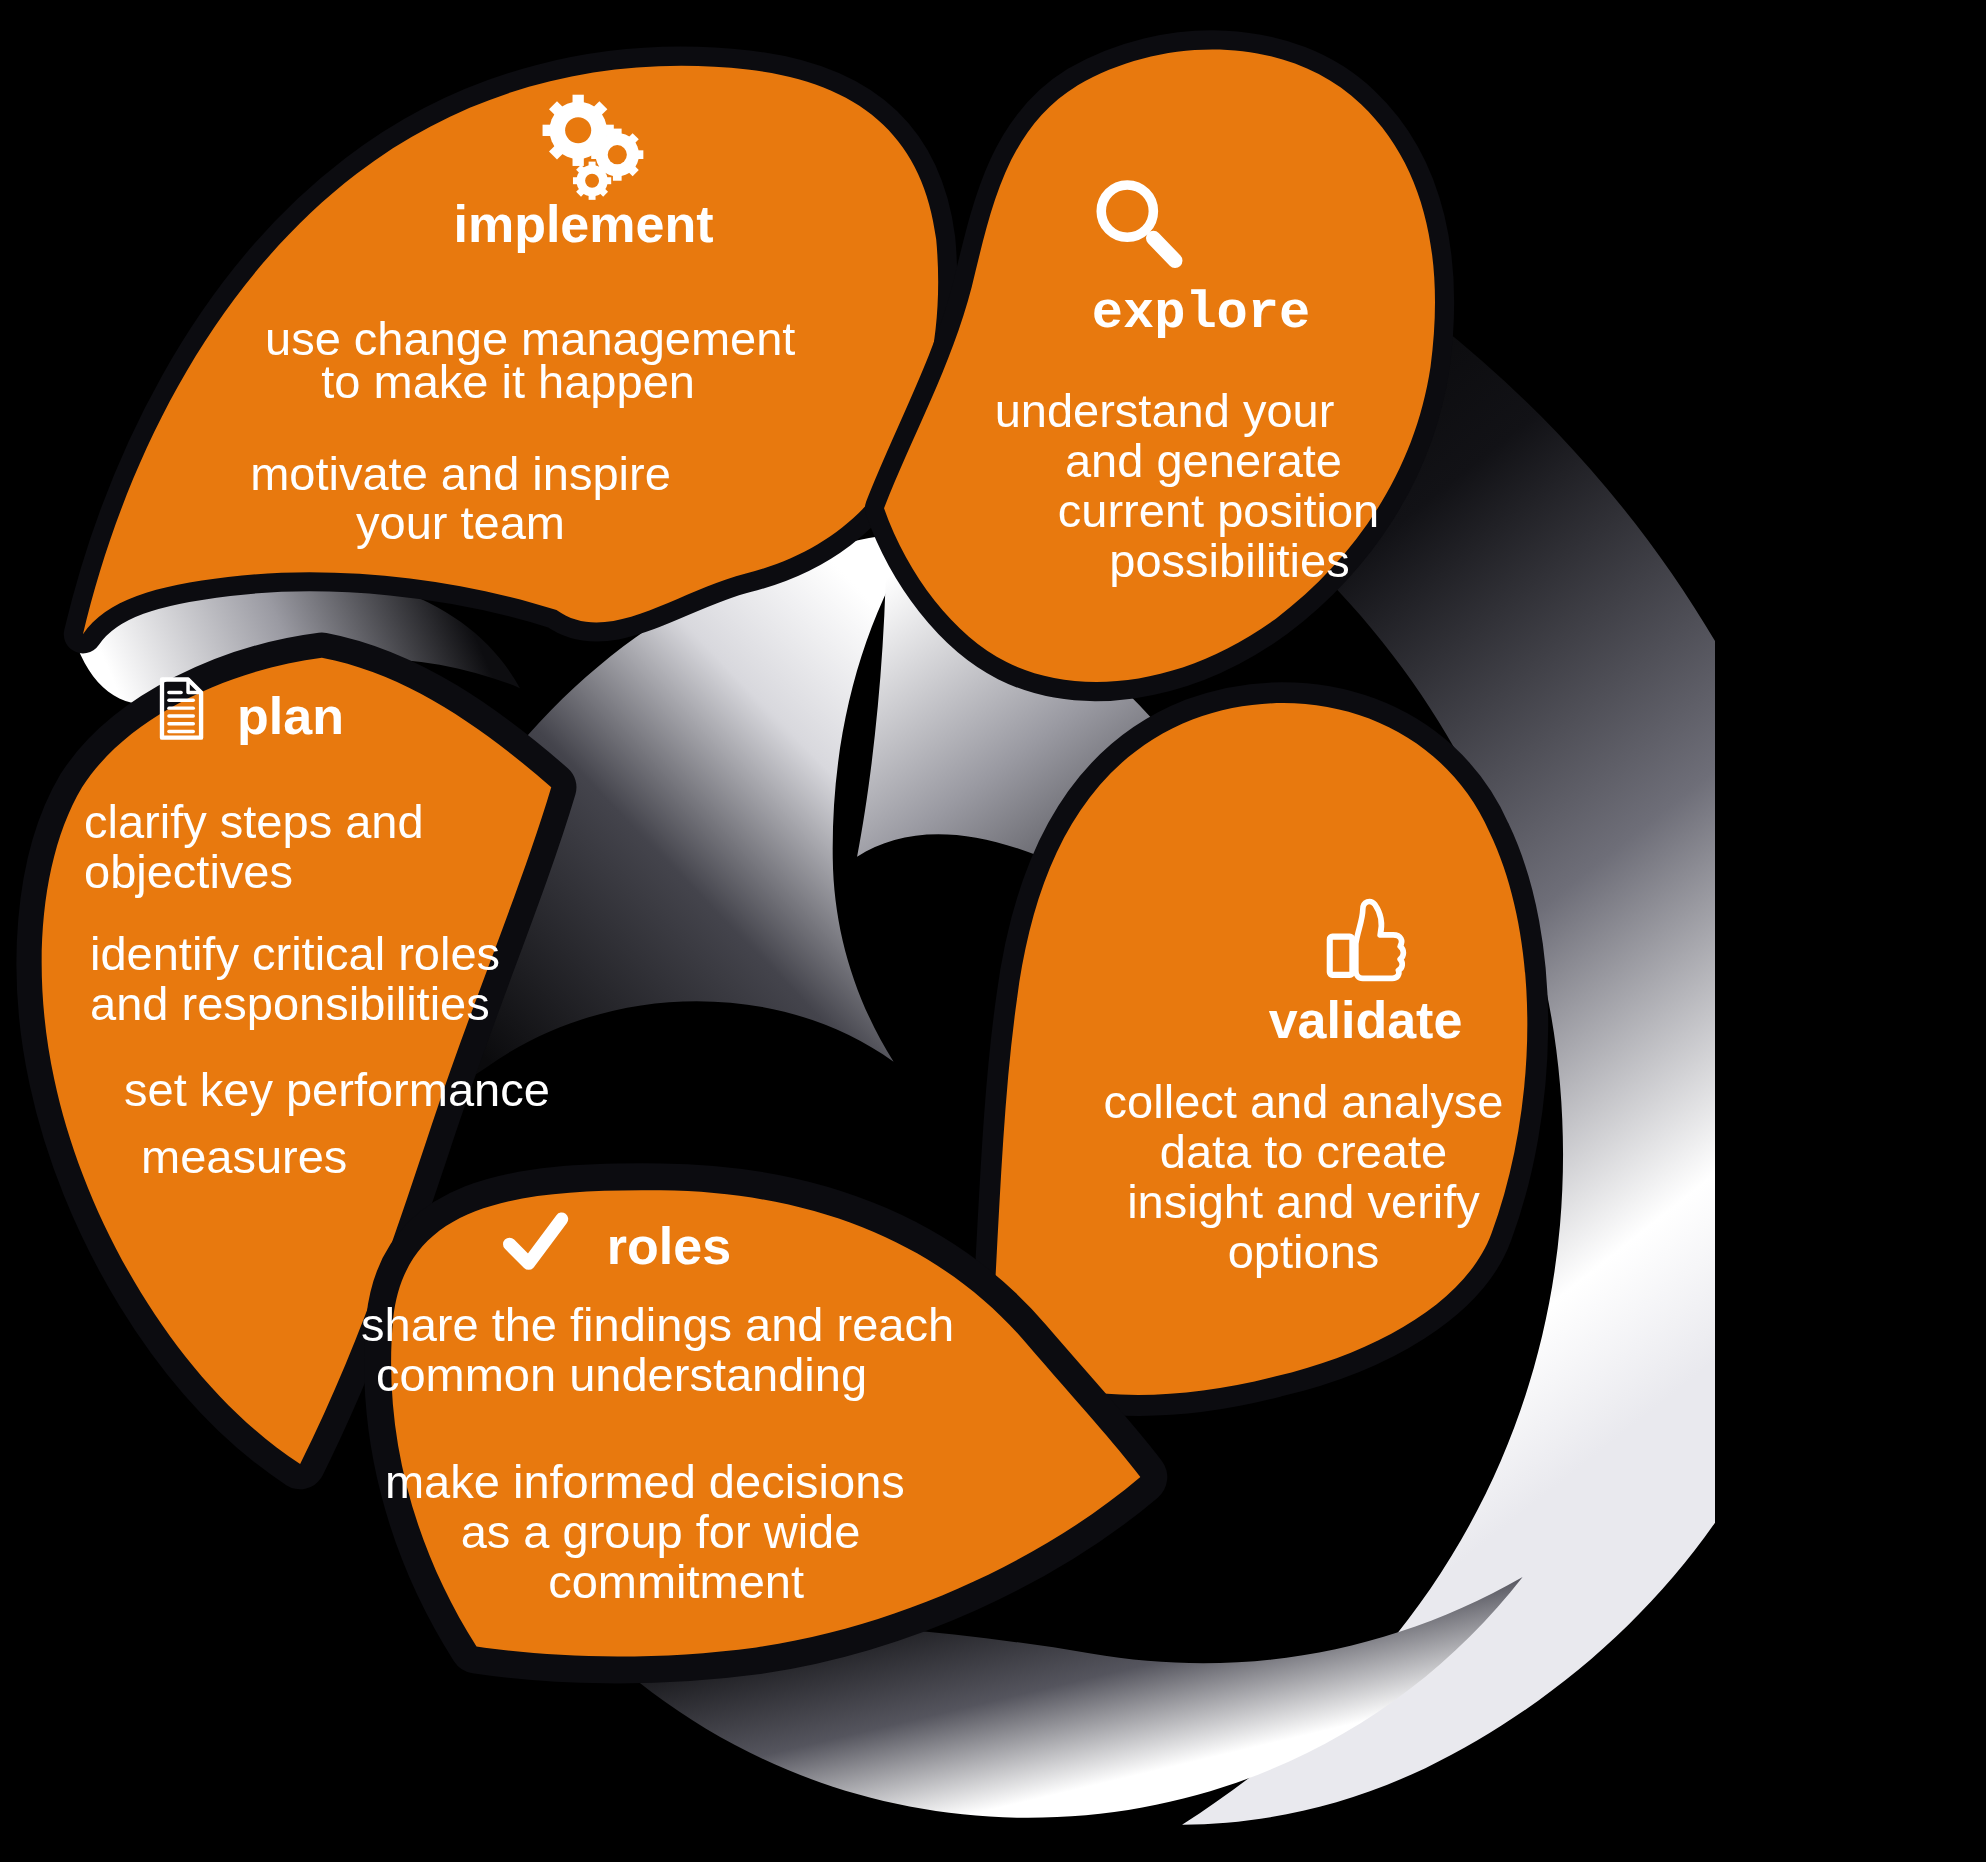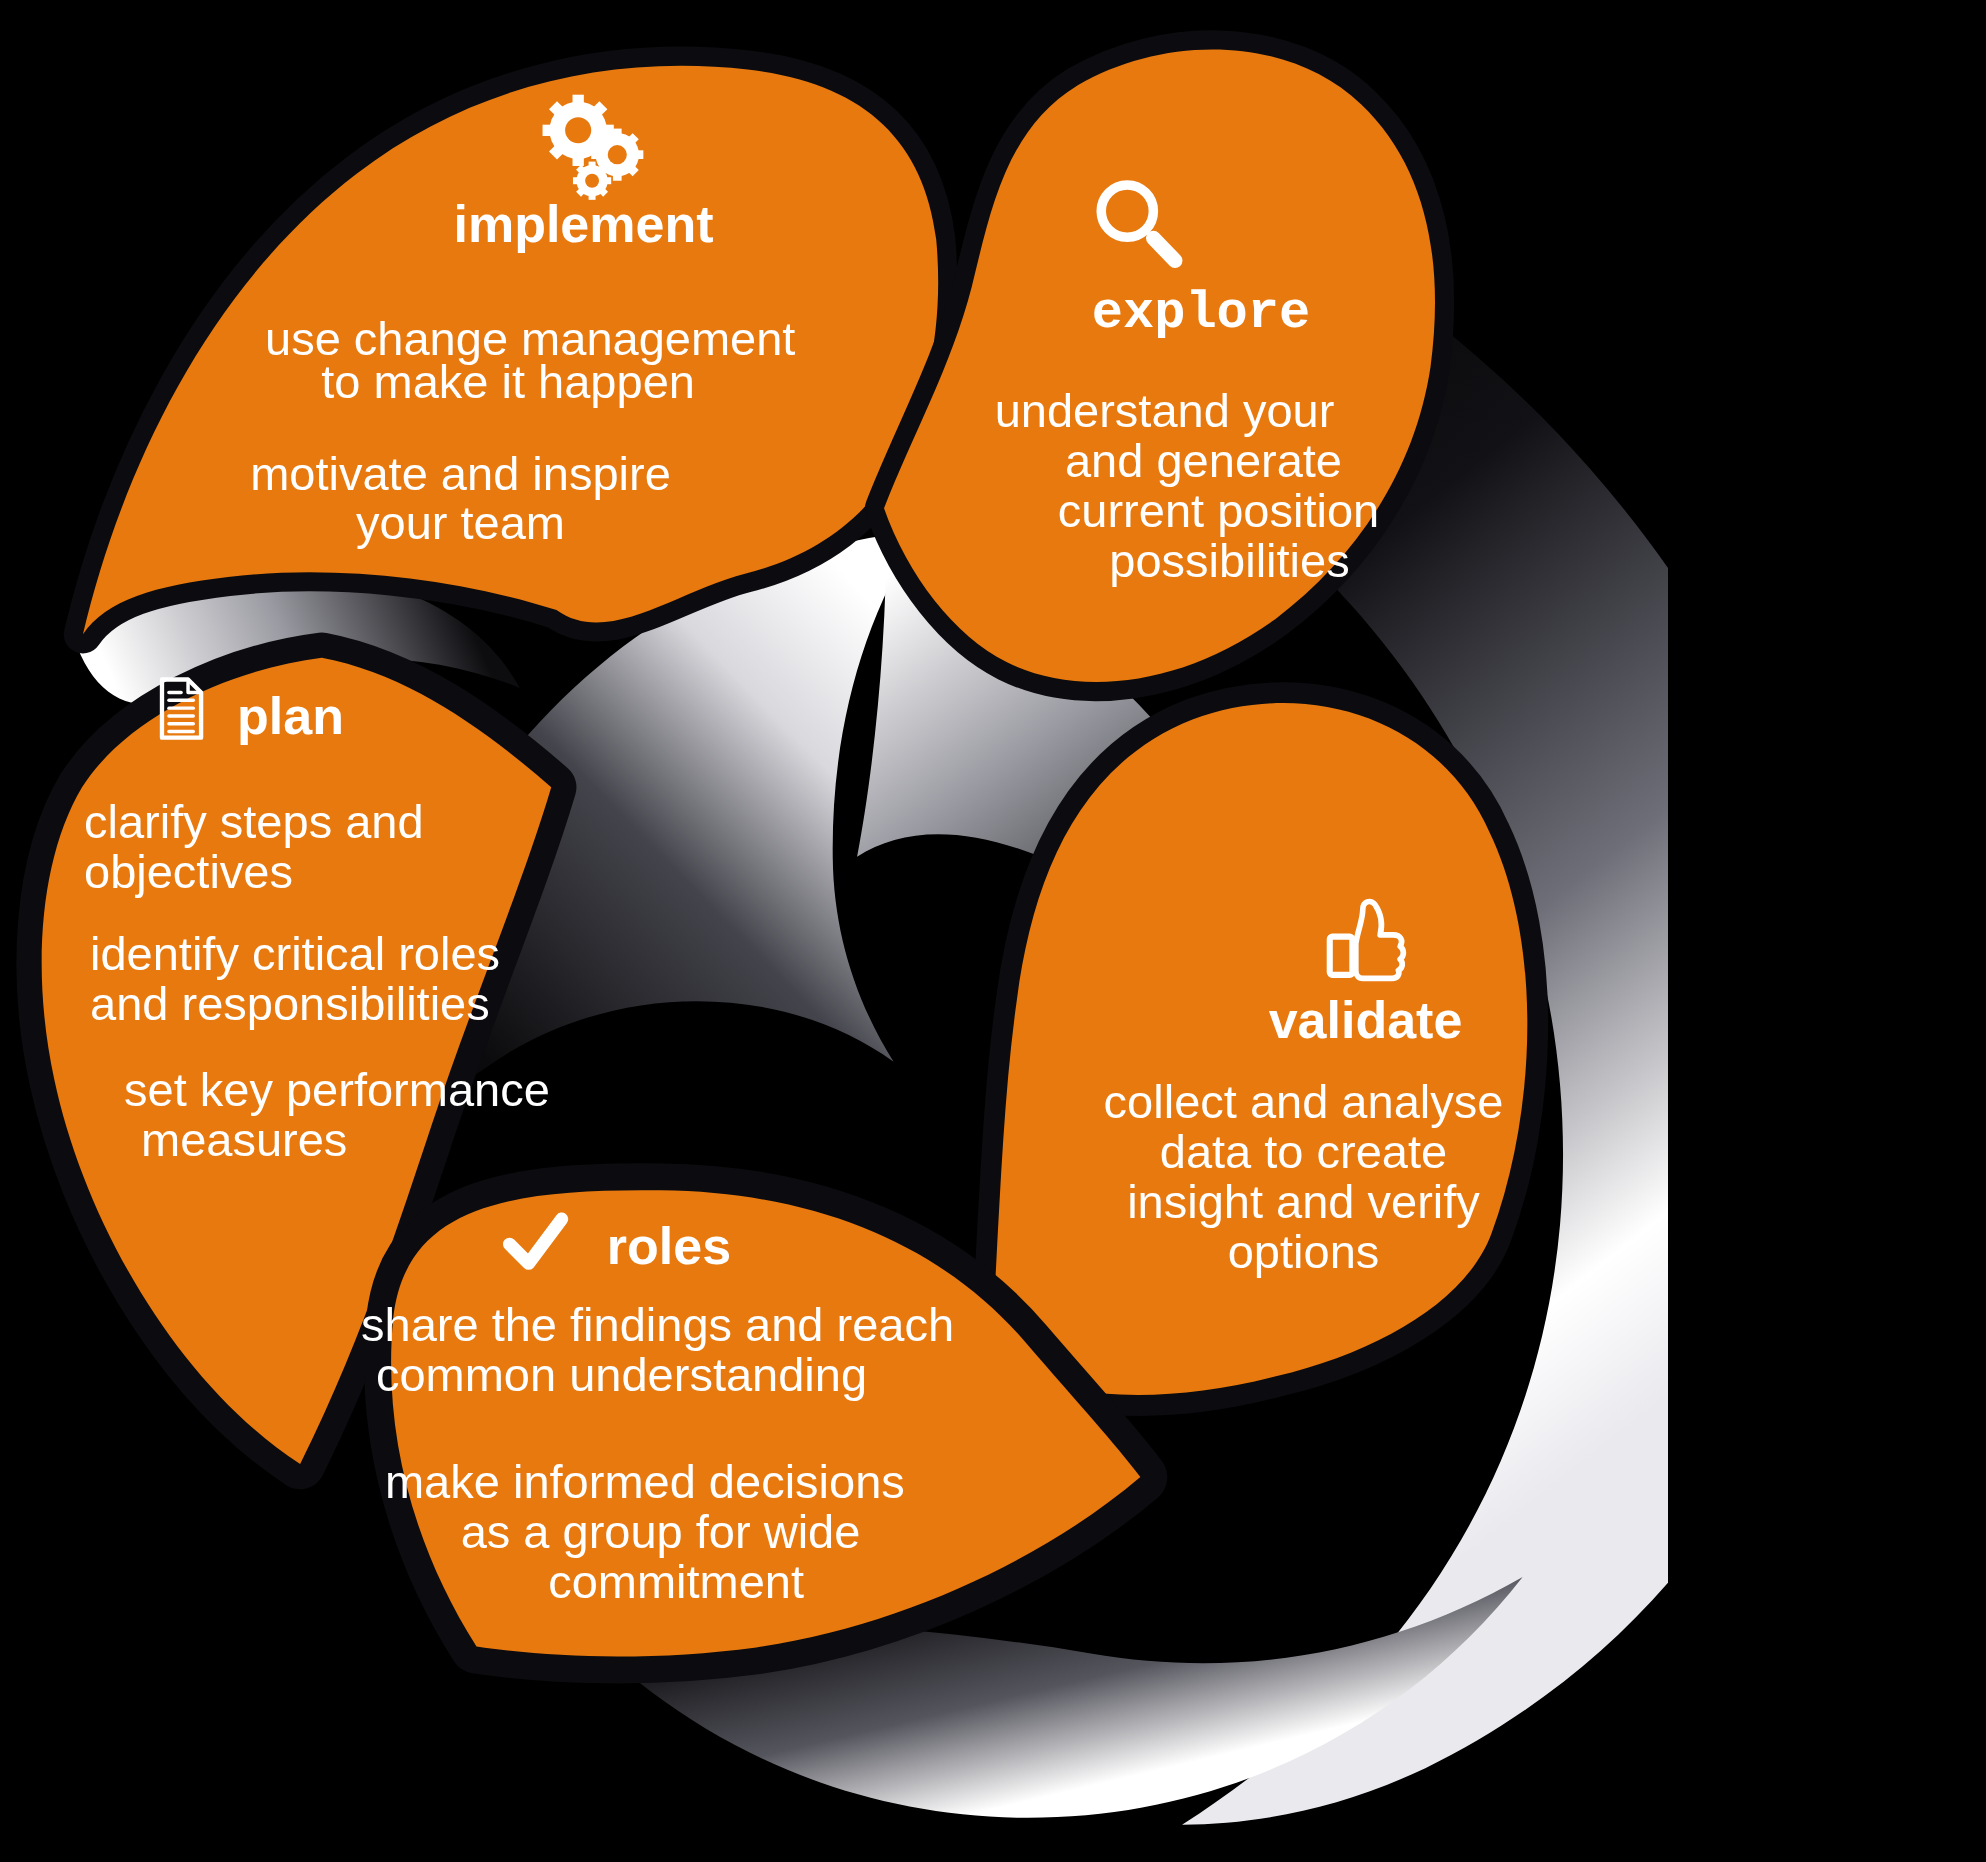--- a/index.html
+++ b/index.html
@@ -1,17 +1,17 @@
 <!DOCTYPE html>
 <html style="font-size:14px"><head>
 <meta charset="utf-8">
 <style>
   html,body{margin:0;padding:0;background:#000;}
   #canvas{position:relative;width:1668px;height:1862px;background:#000;overflow:hidden;
-          font-family:"Liberation Sans",sans-serif;}
+          font-family:"Liberation Sans",sans-serif;padding-left:47px;}
   #art{position:absolute;left:0;top:0;}
   .txt{position:absolute;color:#fff;z-index:5;}
   .stage-title{font-weight:700;font-size:52px;line-height:57px;}
   .para{font-weight:400;font-size:47px;}
   .ln{white-space:nowrap;}
 
   
   .imp-title{left:323px;top:196px;width:521px;text-align:center;}
   .imp-p1{left:265px;top:317px;width:521px;line-height:43px;text-align:center;}
   .imp-p1 .ln:nth-child(2){transform:translateX(-17.4px);}
@@ -23,21 +23,21 @@
   .exp-body .ln:nth-child(2){transform:translateX(39px);}
   .exp-body .ln:nth-child(3){transform:translateX(54px);}
   .exp-body .ln:nth-child(4){transform:translateX(65px);}
 
   
   .plan-title{left:237px;top:688px;width:348px;text-align:left;}
   .plan-p1{left:84px;top:797px;width:400px;line-height:50px;text-align:left;}
   .plan-p2{left:90px;top:929px;width:339px;line-height:50px;text-align:center;}
   .plan-p3{left:104px;top:1065px;width:348px;line-height:50px;text-align:left;}
   .plan-p3 .ln:nth-child(1){transform:translateX(20px);}
-  .plan-p3 .ln:nth-child(2){transform:translateX(37px);}
+  .plan-p3 .ln:nth-child(2){transform:translateX(37px);margin-top:17px;}
 
   
   .val-title{left:1148px;top:992px;width:435px;text-align:center;}
   .val-body{left:1095px;top:1077px;width:417px;line-height:50px;text-align:center;}
 
   
   .dec-title{left:495px;top:1218px;width:348px;text-align:center;}
   .dec-p1{left:361px;top:1300px;width:521px;line-height:50px;text-align:center;}
   .dec-p2{left:400px;top:1425px;width:521px;line-height:50px;text-align:center;margin-top:32px;}
   .dec-p2 .ln:nth-child(1){transform:translateX(-15.6px);}

